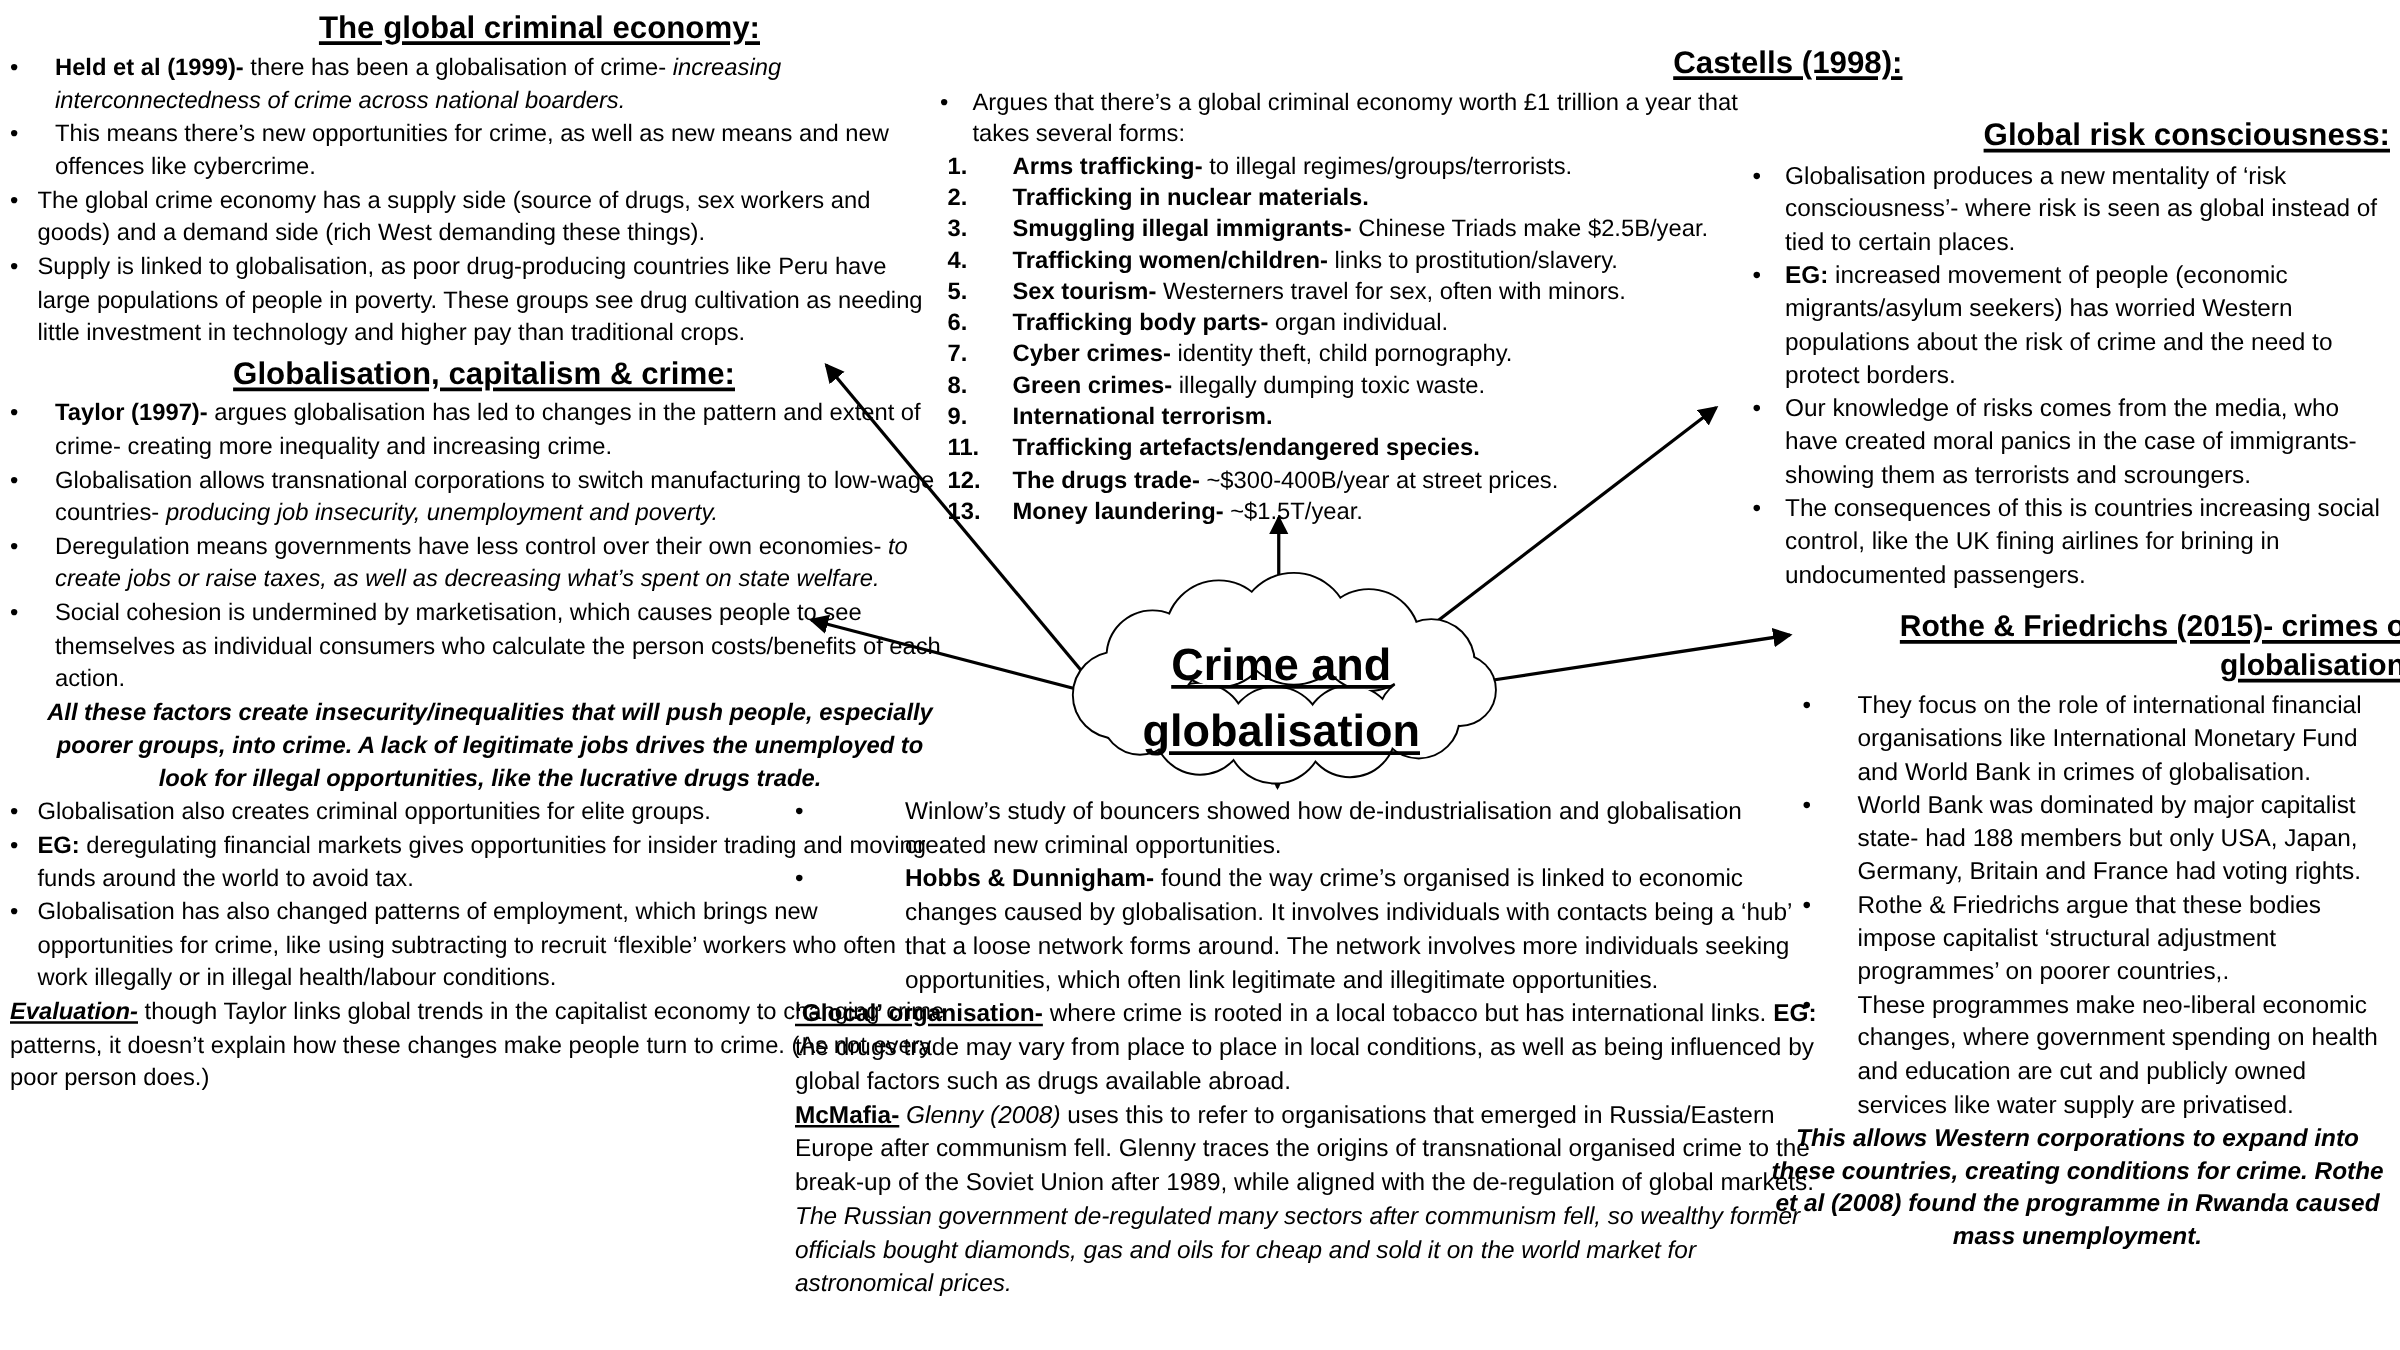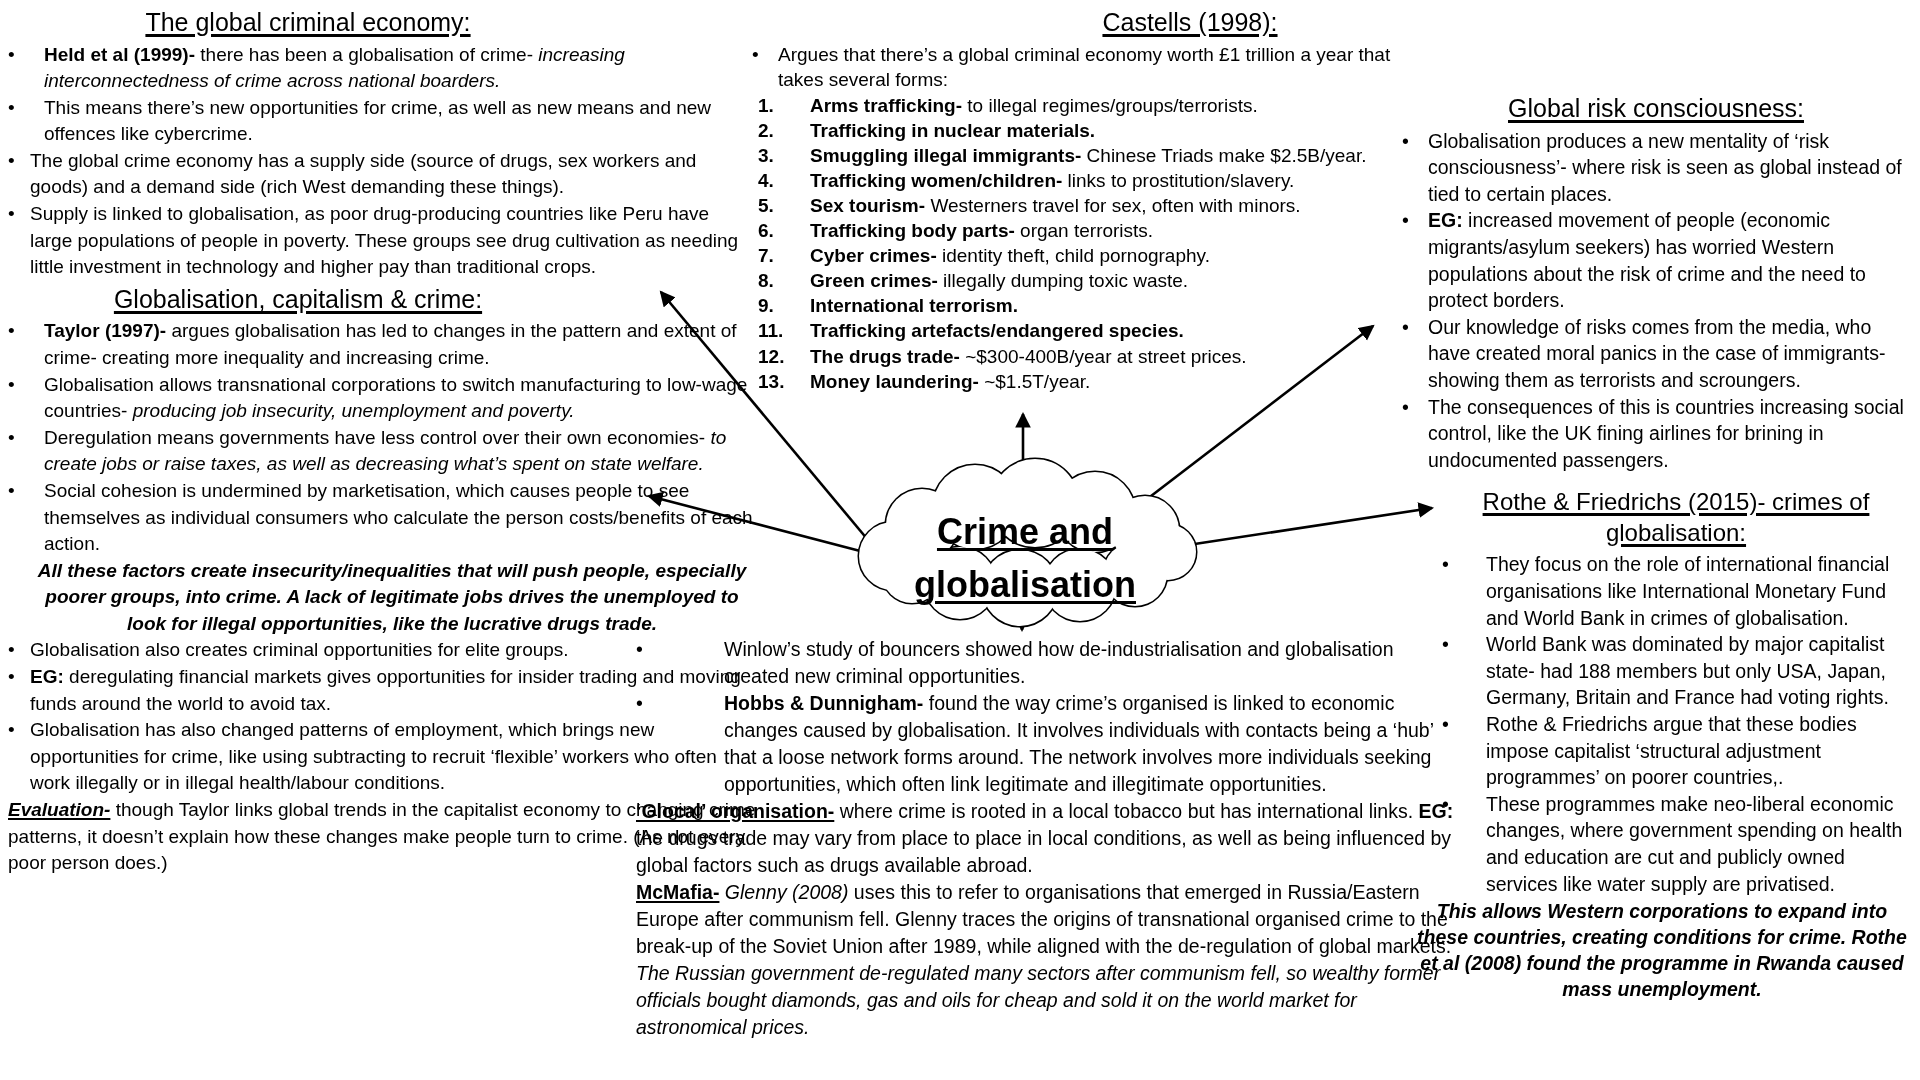--- a/index.html
+++ b/index.html
@@ -1,19 +1,19 @@
 <!DOCTYPE html>
 <html><head>
 <meta charset="utf-8">
 <style>
   html,body{margin:0;padding:0;background:#fff;}
   #canvas{position:relative;width:1920px;height:1080px;background:#ffffff;color:#000;
           font-family:"Liberation Sans",sans-serif;font-size:19px;overflow:hidden;}
   .abs{position:absolute;}
-  .t{font-weight:normal;text-align:center;text-decoration:underline;
+  .t{font-weight:bold;text-align:right;text-decoration:underline;
      text-decoration-thickness:2.5px;text-underline-offset:3px;
      font-size:25px;line-height:1.3;margin:0 0 3px 0;}
   
   .li{display:flex;align-items:flex-start;}
   .li .marker{flex:0 0 24px;}
   .li .body{flex:1 1 auto;}
   .li.w  > .marker{flex-basis:36px;}
   .li.n  > .marker{flex-basis:22px;}
   .li.cw > .marker{flex-basis:26px;}
   .li.num> .marker{flex-basis:52px;font-weight:bold;}
@@ -22,21 +22,21 @@
   .li.pw > .marker{flex-basis:88px;}
   .li.plain{display:block;}
   .li.center-bi{display:block;text-align:center;margin-left:20px;}
   .b{font-weight:bold;} .i{font-style:italic;}
   .u{text-decoration:underline;text-decoration-thickness:2px;text-underline-offset:2px;}
   
   #left-col{left:8px;top:6px;width:748px;line-height:1.4;}
   #left-col .t{width:600px;}
   #left-col .t2{width:580px;margin-top:2px;}
   #castells{left:752px;top:6px;width:664px;line-height:1.32;}
-  #castells .t{position:relative;left:106px;}
+  #castells .t{position:relative;left:106px;margin-top:28px;}
   #castells .intro{line-height:1.35;}
   #castells .list{padding-left:6px;}
   #risk{left:1400px;top:92px;width:512px;font-size:19.5px;line-height:1.365;}
   #risk .list{padding-left:2px;}
   #rothe{left:1396px;top:486px;width:512px;font-size:19.5px;line-height:1.365;}
   #rothe .t{position:relative;left:24px;font-size:24px;}
   #rothe .list{padding-left:46px;}
   #rothe .closing{margin-top:2px;line-height:1.33;}
   #patterns{left:628px;top:636px;width:834px;font-size:19.5px;line-height:1.385;}
   #patterns .list{padding-left:8px;}
@@ -183,21 +183,21 @@
         <div class="li num">
           <span class="marker">4.</span>
           <span class="body"><span class="b ">Trafficking women/children- </span><span class="">links to prostitution/slavery.</span></span>
         </div>
         <div class="li num">
           <span class="marker">5.</span>
           <span class="body"><span class="b ">Sex tourism- </span><span class="">Westerners travel for sex, often with minors.</span></span>
         </div>
         <div class="li num">
           <span class="marker">6.</span>
-          <span class="body"><span class="b ">Trafficking body parts- </span><span class="">organ terrorists.</span></span>
+          <span class="body"><span class="b ">Trafficking body parts- </span><span class="">organ individual.</span></span>
         </div>
         <div class="li num">
           <span class="marker">7.</span>
           <span class="body"><span class="b ">Cyber crimes- </span><span class="">identity theft, child pornography.</span></span>
         </div>
         <div class="li num">
           <span class="marker">8.</span>
           <span class="body"><span class="b ">Green crimes- </span><span class="">illegally dumping toxic waste.</span></span>
         </div>
         <div class="li num">

